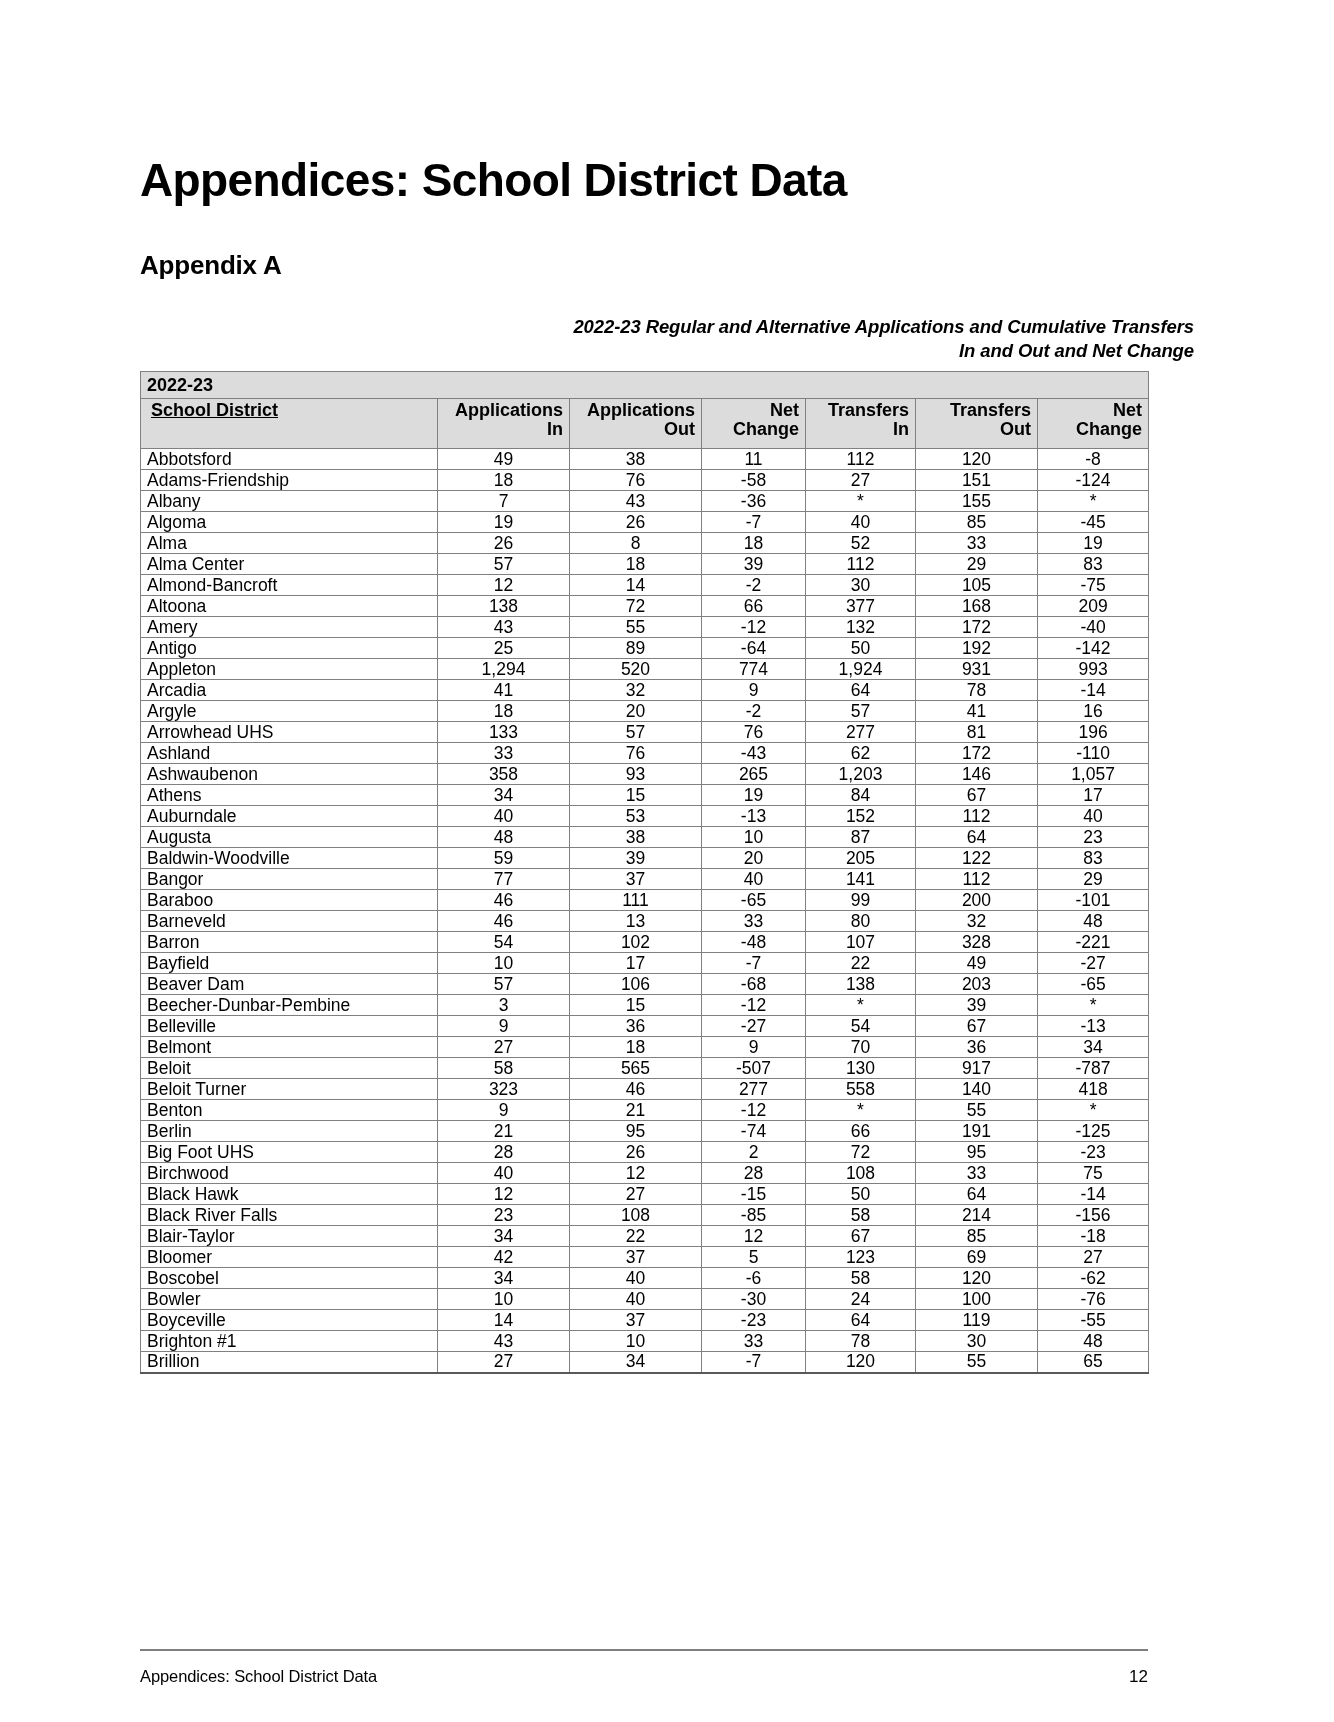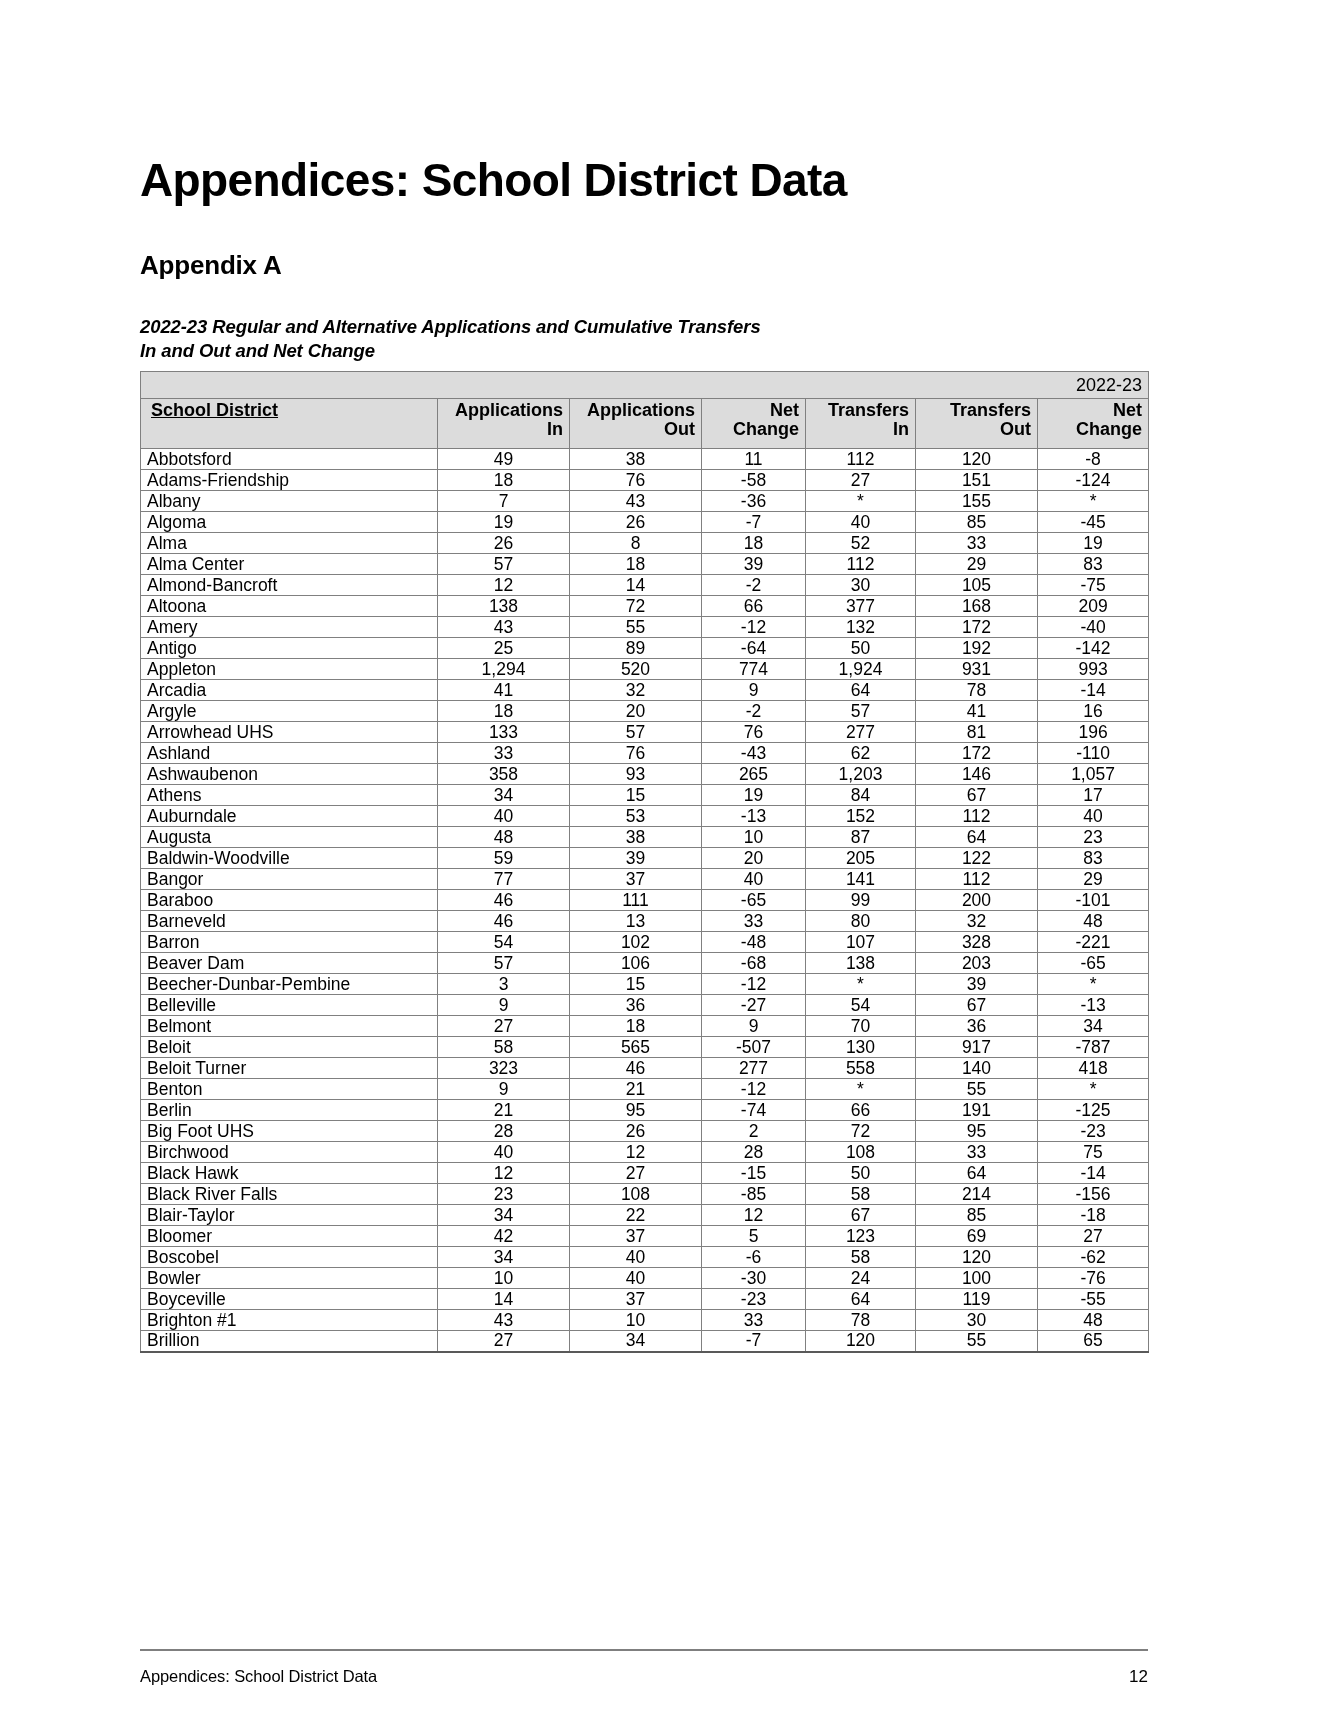--- a/index.html
+++ b/index.html
@@ -41,42 +41,43 @@
     letter-spacing: -0.2px;
   }
   .table-caption {
     font-size: 18.5px;
     font-style: italic;
     font-weight: bold;
     margin: 0;
     padding-top: 34px;
     line-height: 1.32;
     letter-spacing: -0.1px;
+    text-align: right;
   }
   table.data-table {
     border-collapse: collapse;
     width: 1008px;
     margin-top: 8px;
     table-layout: fixed;
     font-size: 17.5px;
   }
   table.data-table td,
   table.data-table th {
     border: 1px solid #808080;
     padding: 1px 6px;
     height: 21px;
     line-height: 1.02;
     font-weight: normal;
     box-sizing: border-box;
   }
   .outer-top td, .outer-top th { border-top: 2px solid #595959; }
   tr.span-row th {
     background: #dcdcdc;
-    text-align: right;
-    font-weight: normal;
+    text-align: left;
+    font-weight: bold;
     font-size: 18px;
     height: 27px;
   }
   tr.head-row th {
     background: #dcdcdc;
     font-weight: bold;
     font-size: 18px;
     vertical-align: top;
     height: 50px;
     padding-top: 2px;
@@ -397,20 +398,29 @@
         <tr>
           <td class="district-cell">Barron</td>
           <td class="num-cell">54</td>
           <td class="num-cell">102</td>
           <td class="num-cell">-48</td>
           <td class="num-cell">107</td>
           <td class="num-cell">328</td>
           <td class="num-cell">-221</td>
         </tr>
         <tr>
+          <td class="district-cell">Bayfield</td>
+          <td class="num-cell">10</td>
+          <td class="num-cell">17</td>
+          <td class="num-cell">-7</td>
+          <td class="num-cell">22</td>
+          <td class="num-cell">49</td>
+          <td class="num-cell">-27</td>
+        </tr>
+        <tr>
           <td class="district-cell">Beaver Dam</td>
           <td class="num-cell">57</td>
           <td class="num-cell">106</td>
           <td class="num-cell">-68</td>
           <td class="num-cell">138</td>
           <td class="num-cell">203</td>
           <td class="num-cell">-65</td>
         </tr>
         <tr>
           <td class="district-cell">Beecher-Dunbar-Pembine</td>

